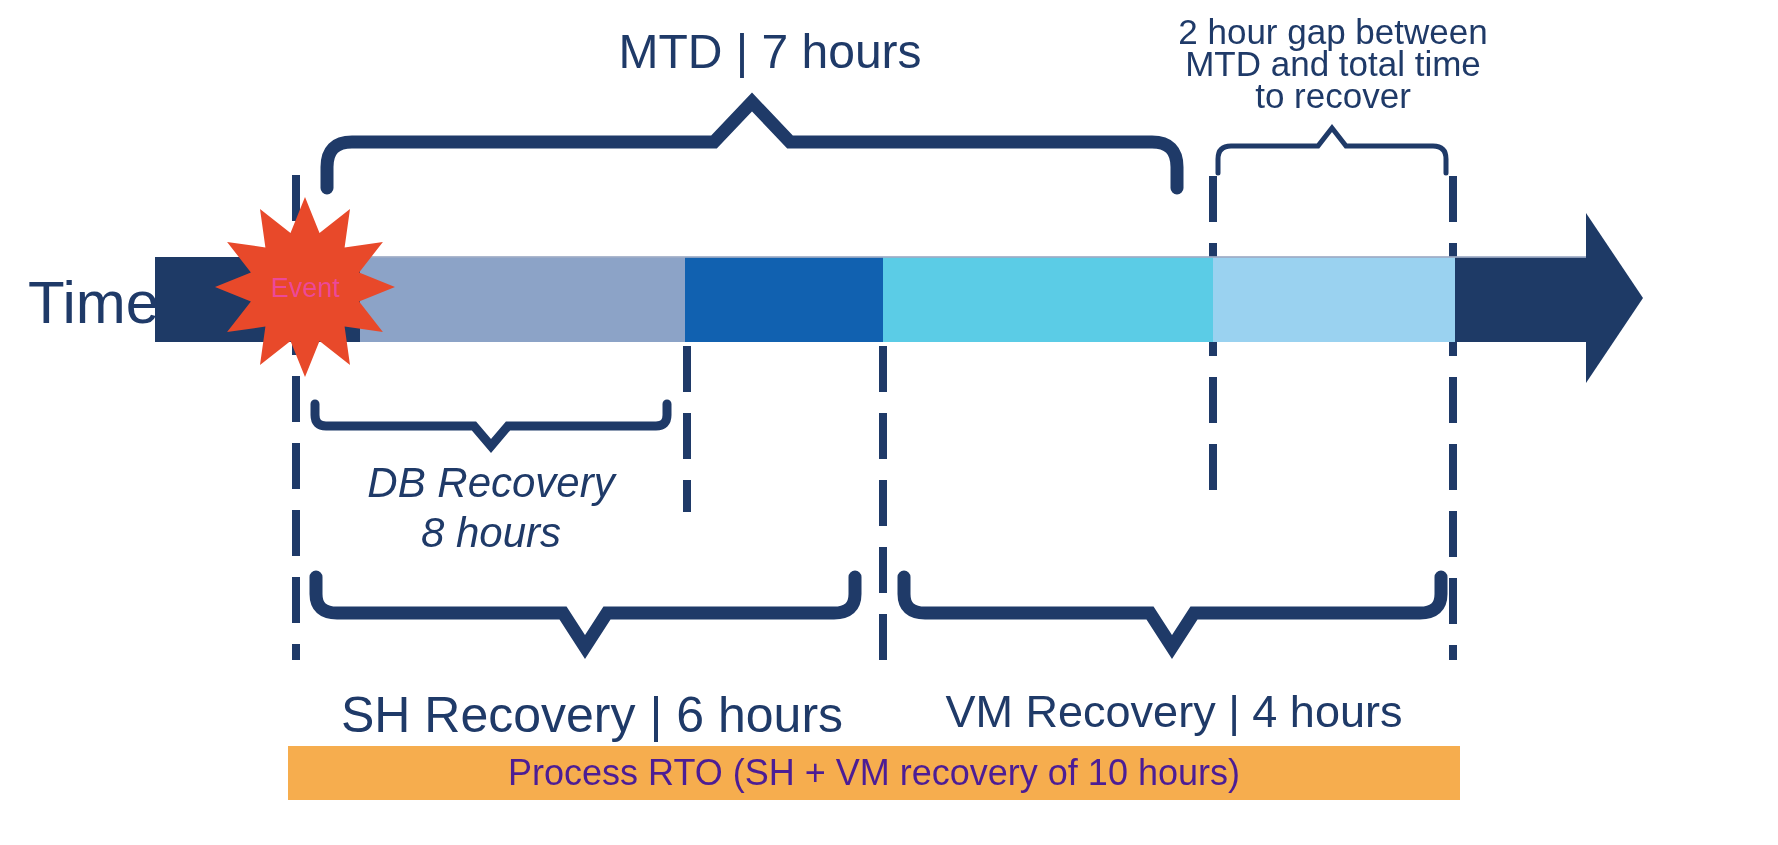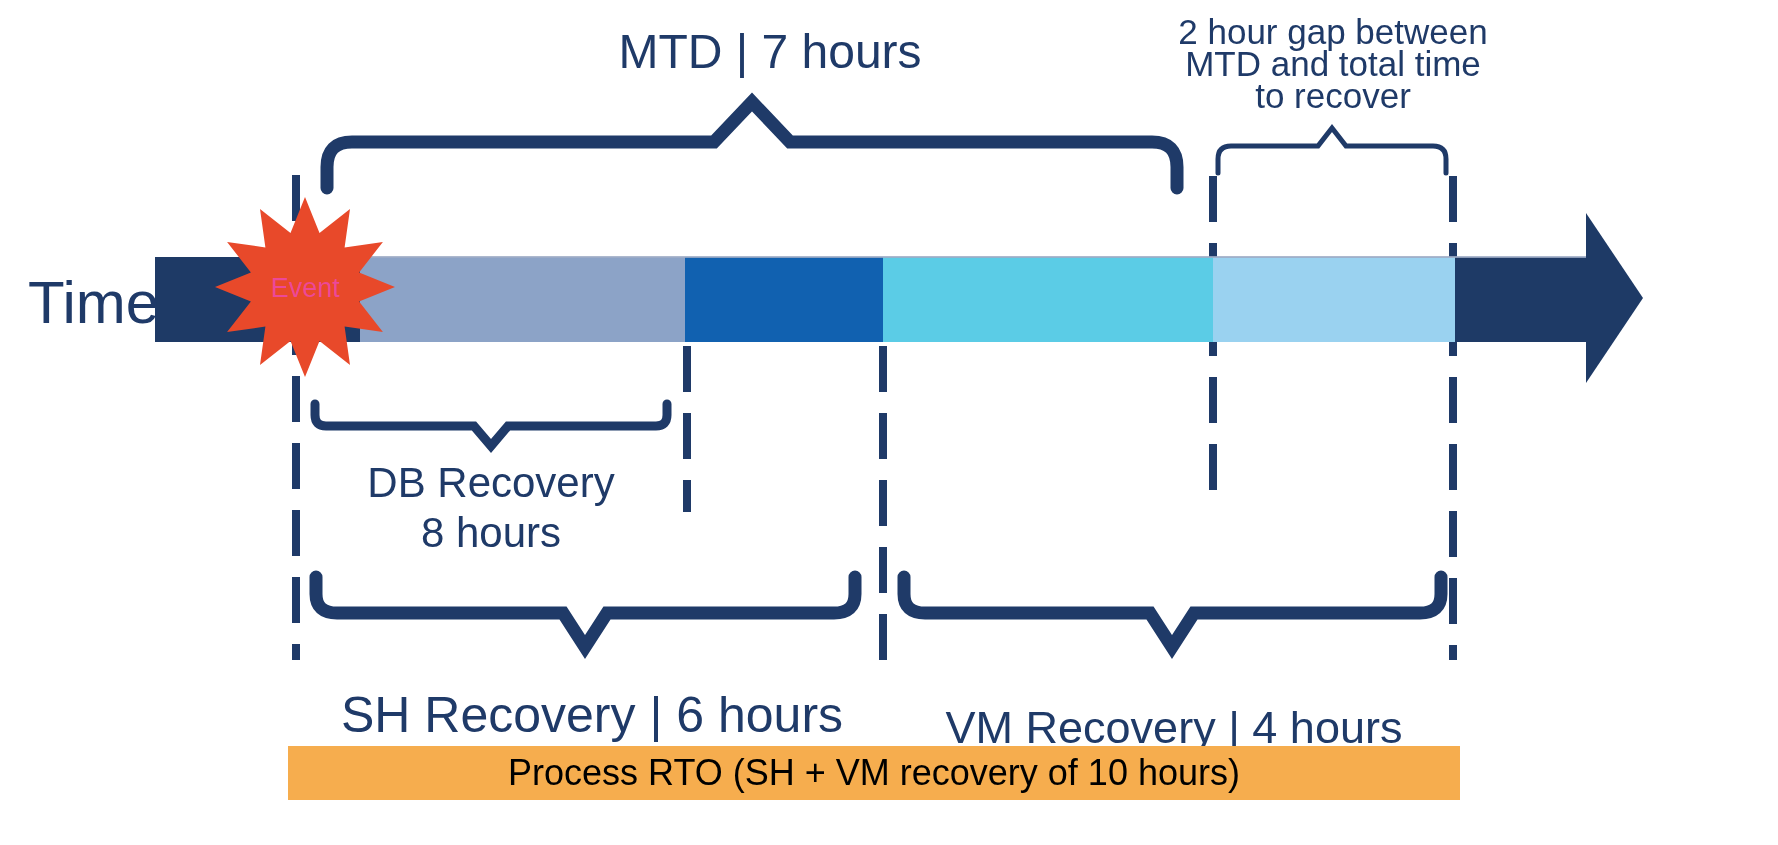--- a/index.html
+++ b/index.html
@@ -18,27 +18,27 @@
   #time-label{left:28px;top:268px;width:130px;font-size:60px;}
   #bar{left:155px;top:257px;width:1435px;height:85px;display:flex;}
   .seg{height:85px;}
   .seg0{width:205px;} .seg1{width:325px;} .seg2{width:198px;}
   .seg3{width:330px;} .seg4{width:242px;} .seg5{width:135px;}
   #bar-topline{left:360px;top:255.5px;width:1228px;height:2px;background:rgba(158,172,197,0.85);}
 
   #mtd-label{left:520px;top:24px;width:500px;font-size:48px;}
   #gap-note{left:1133px;top:16px;width:400px;font-size:35px;line-height:32px;text-align:center;}
   #event-label{left:230px;top:273px;width:150px;font-size:27px;color:#ec4899;}
-  #db-note{left:291px;top:458px;width:400px;font-size:42px;line-height:50px;}
+  #db-note{left:291px;top:458px;width:400px;font-size:42px;line-height:50px;font-style:italic;}
   #sh-label{left:292px;top:686px;width:600px;font-size:50px;}
-  #vm-label{left:874px;top:686px;width:600px;font-size:45px;margin-top:16px;}
+  #vm-label{left:874px;top:686px;width:600px;font-size:45px;}
 
   #rto-banner{
     left:288px;top:746px;width:1172px;height:54px;
-    color:#000000;font-size:36px;line-height:54px;text-align:center;
+    color:#4c1d95;font-size:36px;line-height:54px;text-align:center;
   }
 </style>
 </head>
 <body>
 
 <div id="stage">
 
   <svg class="layer z1" viewBox="0 0 1778 845">
     <line x1="296" y1="175" x2="296" y2="660" stroke-width="8" stroke-dasharray="46 21" stroke="#1f3a68"></line>
     <line x1="687" y1="346" x2="687" y2="512" stroke-width="8" stroke-dasharray="46 21" stroke="#1f3a68"></line>

